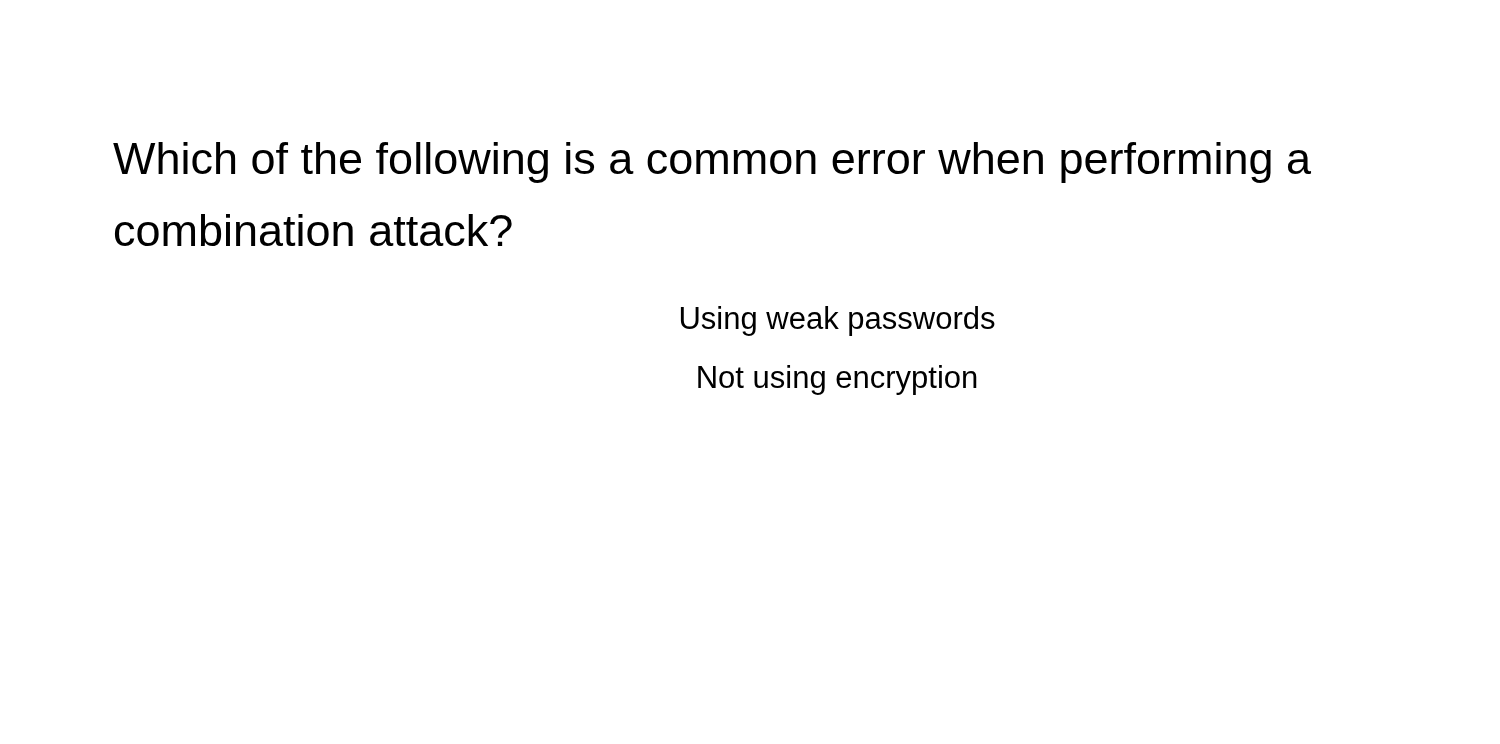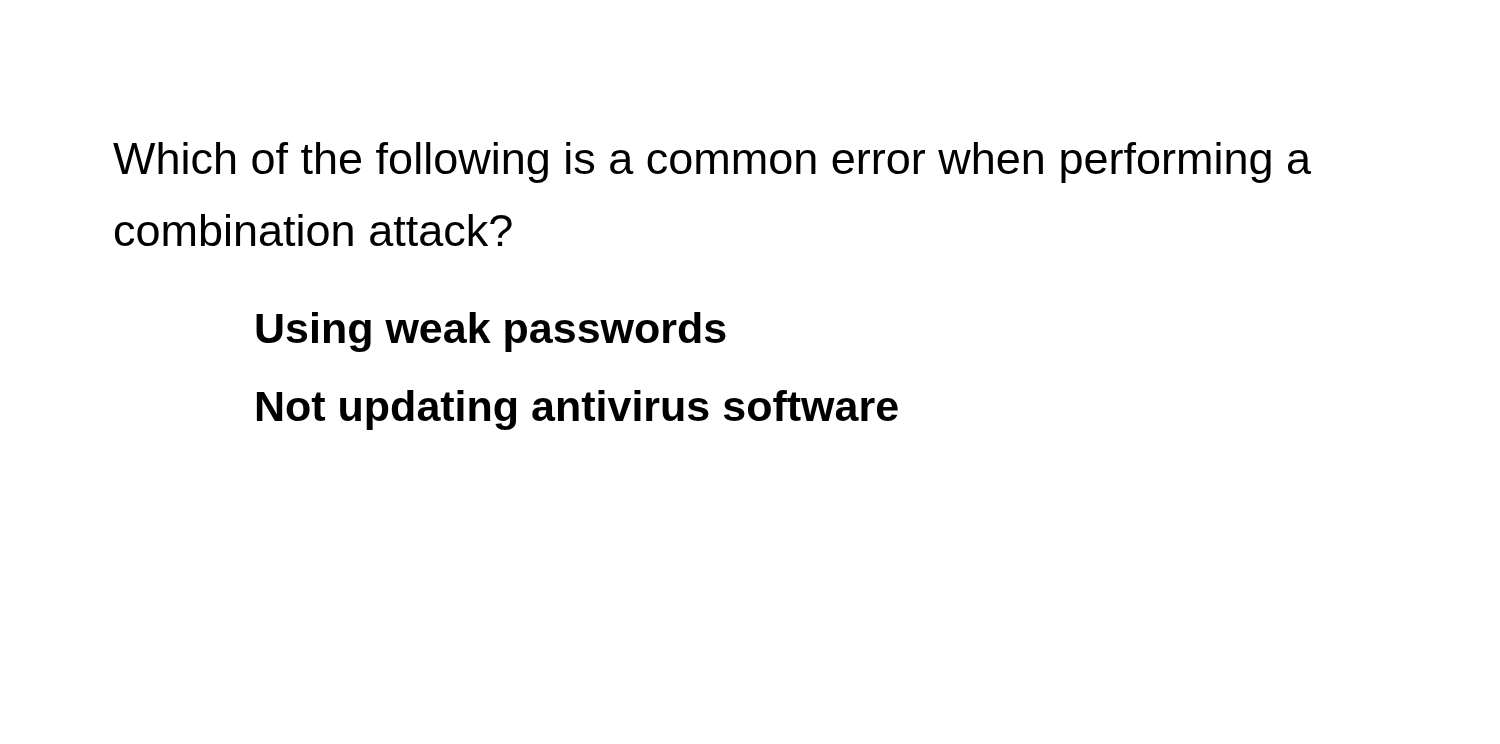--- a/index.html
+++ b/index.html
@@ -18,25 +18,26 @@
     .question {
       font-size: 45px;
       line-height: 1.6;
       margin-bottom: 28px;
       font-weight: 400;
     }
     .options {
       padding-left: 130px;
     }
     .option {
-      font-size: 43px;
+      font-size: 31px;
       line-height: 1.55;
-      font-weight: 700;
+      font-weight: 400;
+      text-align: center;
     }
   </style>
 </head>
 <body>
 
 <div class="question">Which of the following is a common error when performing a combination attack?</div>
 <div class="options">
   <div class="option">Using weak passwords</div>
-  <div class="option">Not updating antivirus software</div>
+  <div class="option">Not using encryption</div>
 </div>
 
 </body></html>

